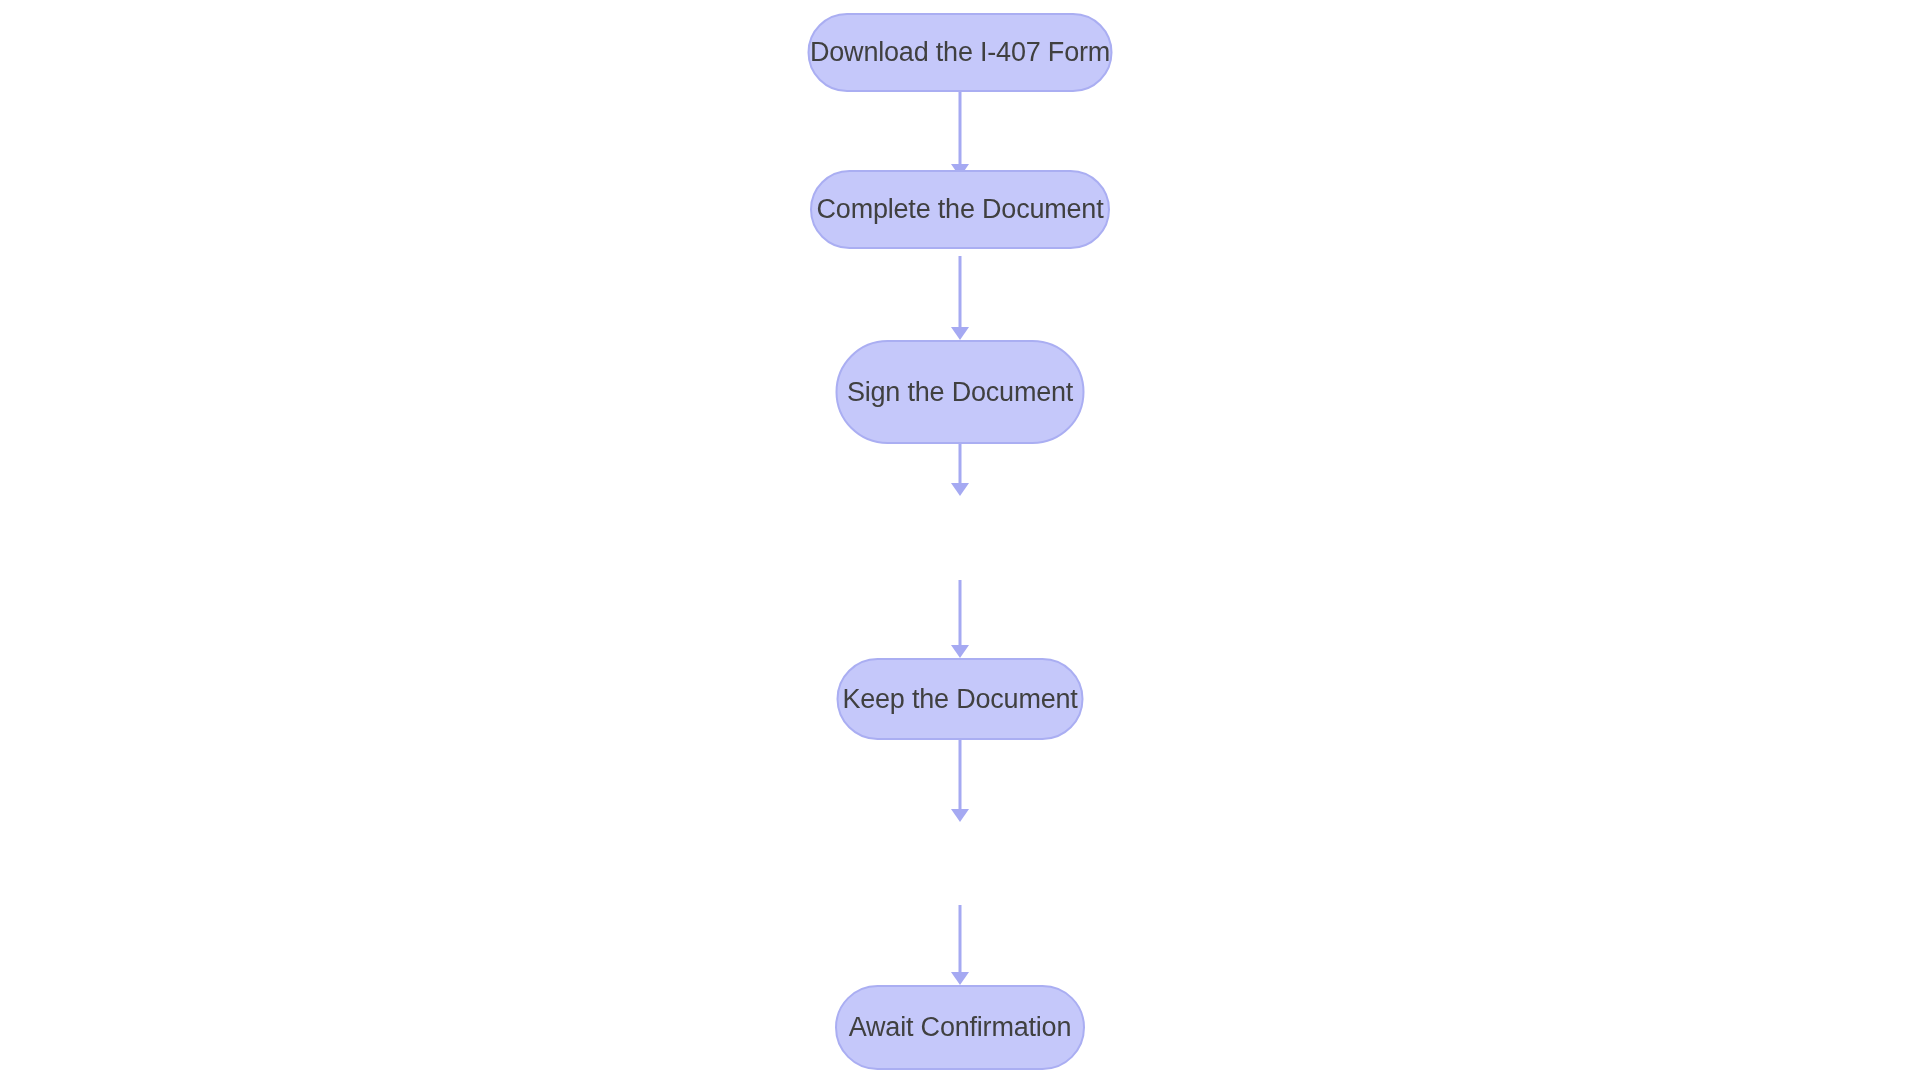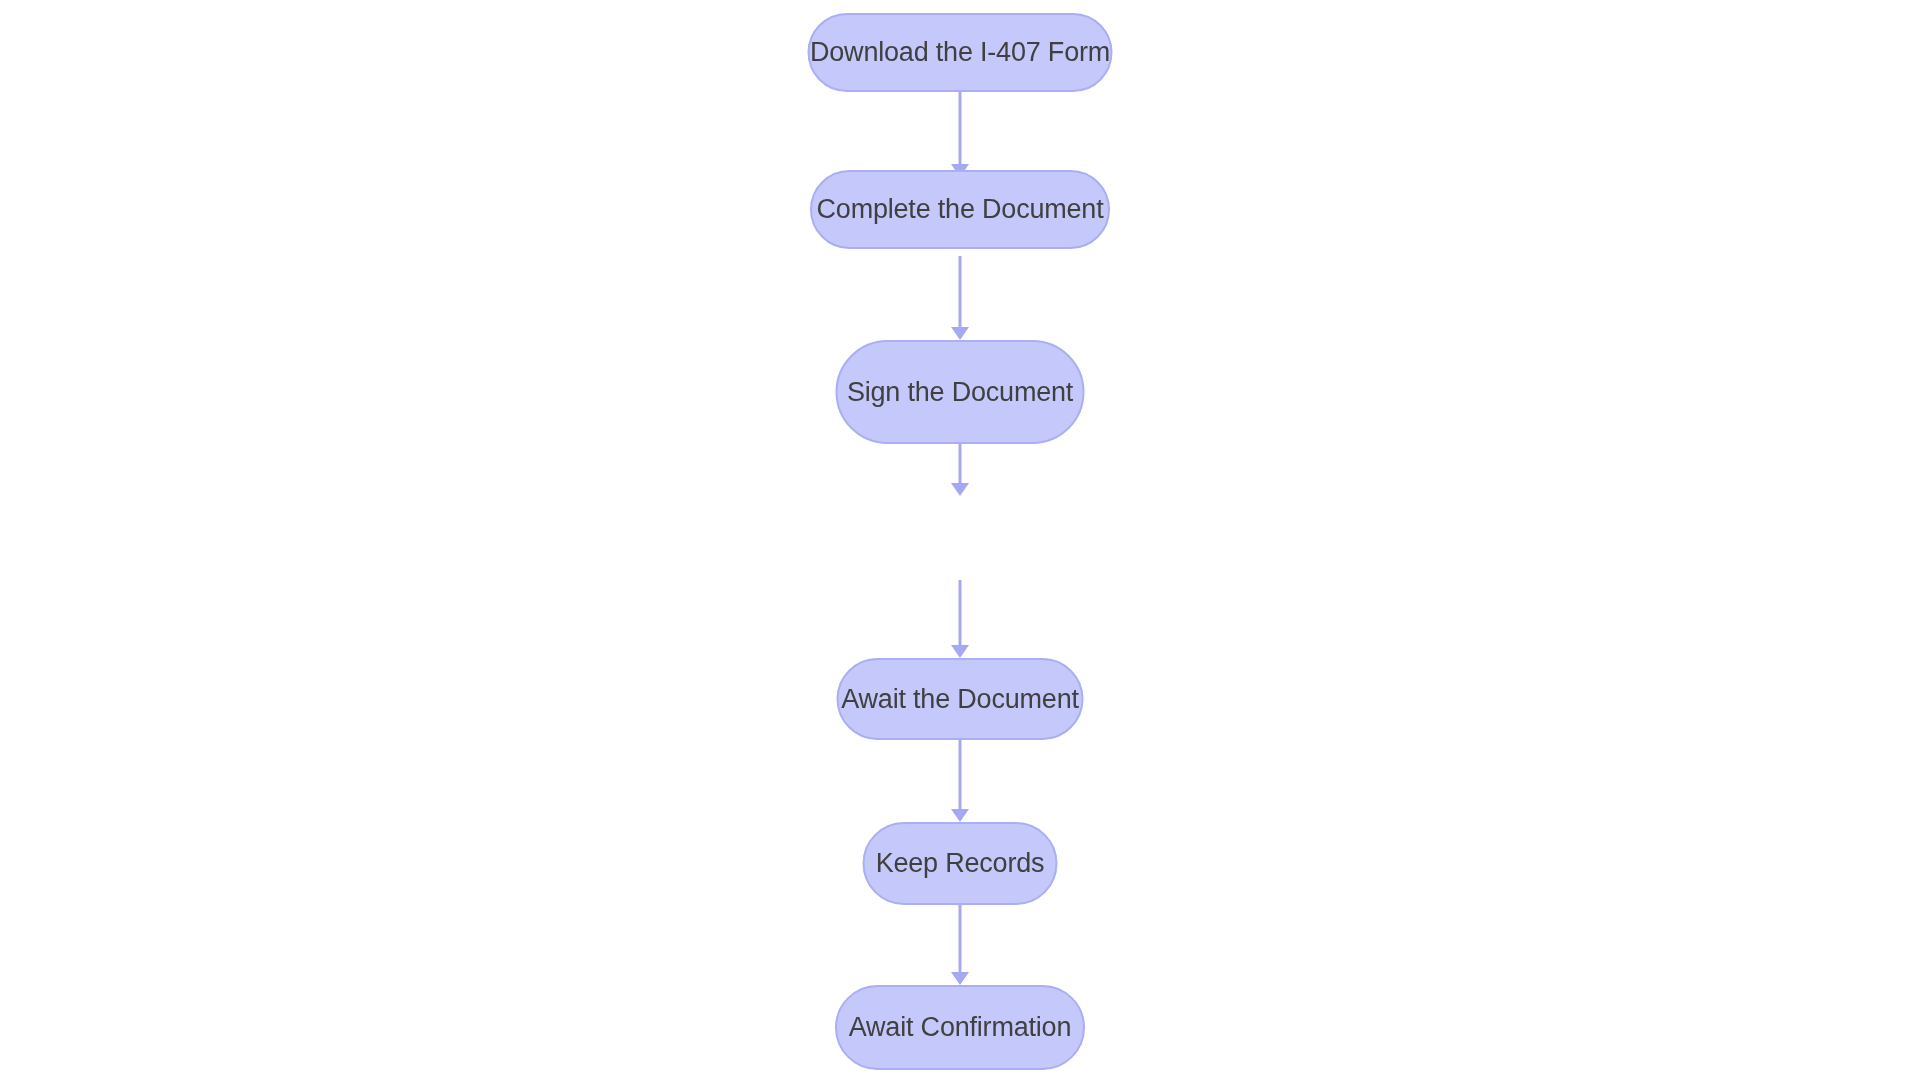--- a/index.html
+++ b/index.html
@@ -109,23 +109,20 @@
     <div class="node" style="top:13px;width:305px;height:79px;">
       <span class="node-label">Download the I-407 Form</span>
     </div>
     <div class="node" style="top:170px;width:300px;height:79px;">
       <span class="node-label">Complete the Document</span>
     </div>
     <div class="node" style="top:340px;width:249px;height:104px;">
       <span class="node-label">Sign the Document</span>
     </div>
     <div class="node" style="top:658px;width:247px;height:82px;">
-      <span class="node-label">Await the Document</span>
-    </div>
-    <div class="node" style="top:822px;width:195px;height:83px;">
-      <span class="node-label">Keep Records</span>
+      <span class="node-label">Keep the Document</span>
     </div>
     <div class="node" style="top:985px;width:250px;height:85px;">
       <span class="node-label">Await Confirmation</span>
     </div>
 
   </div>
 </div>
 
 </body></html>

